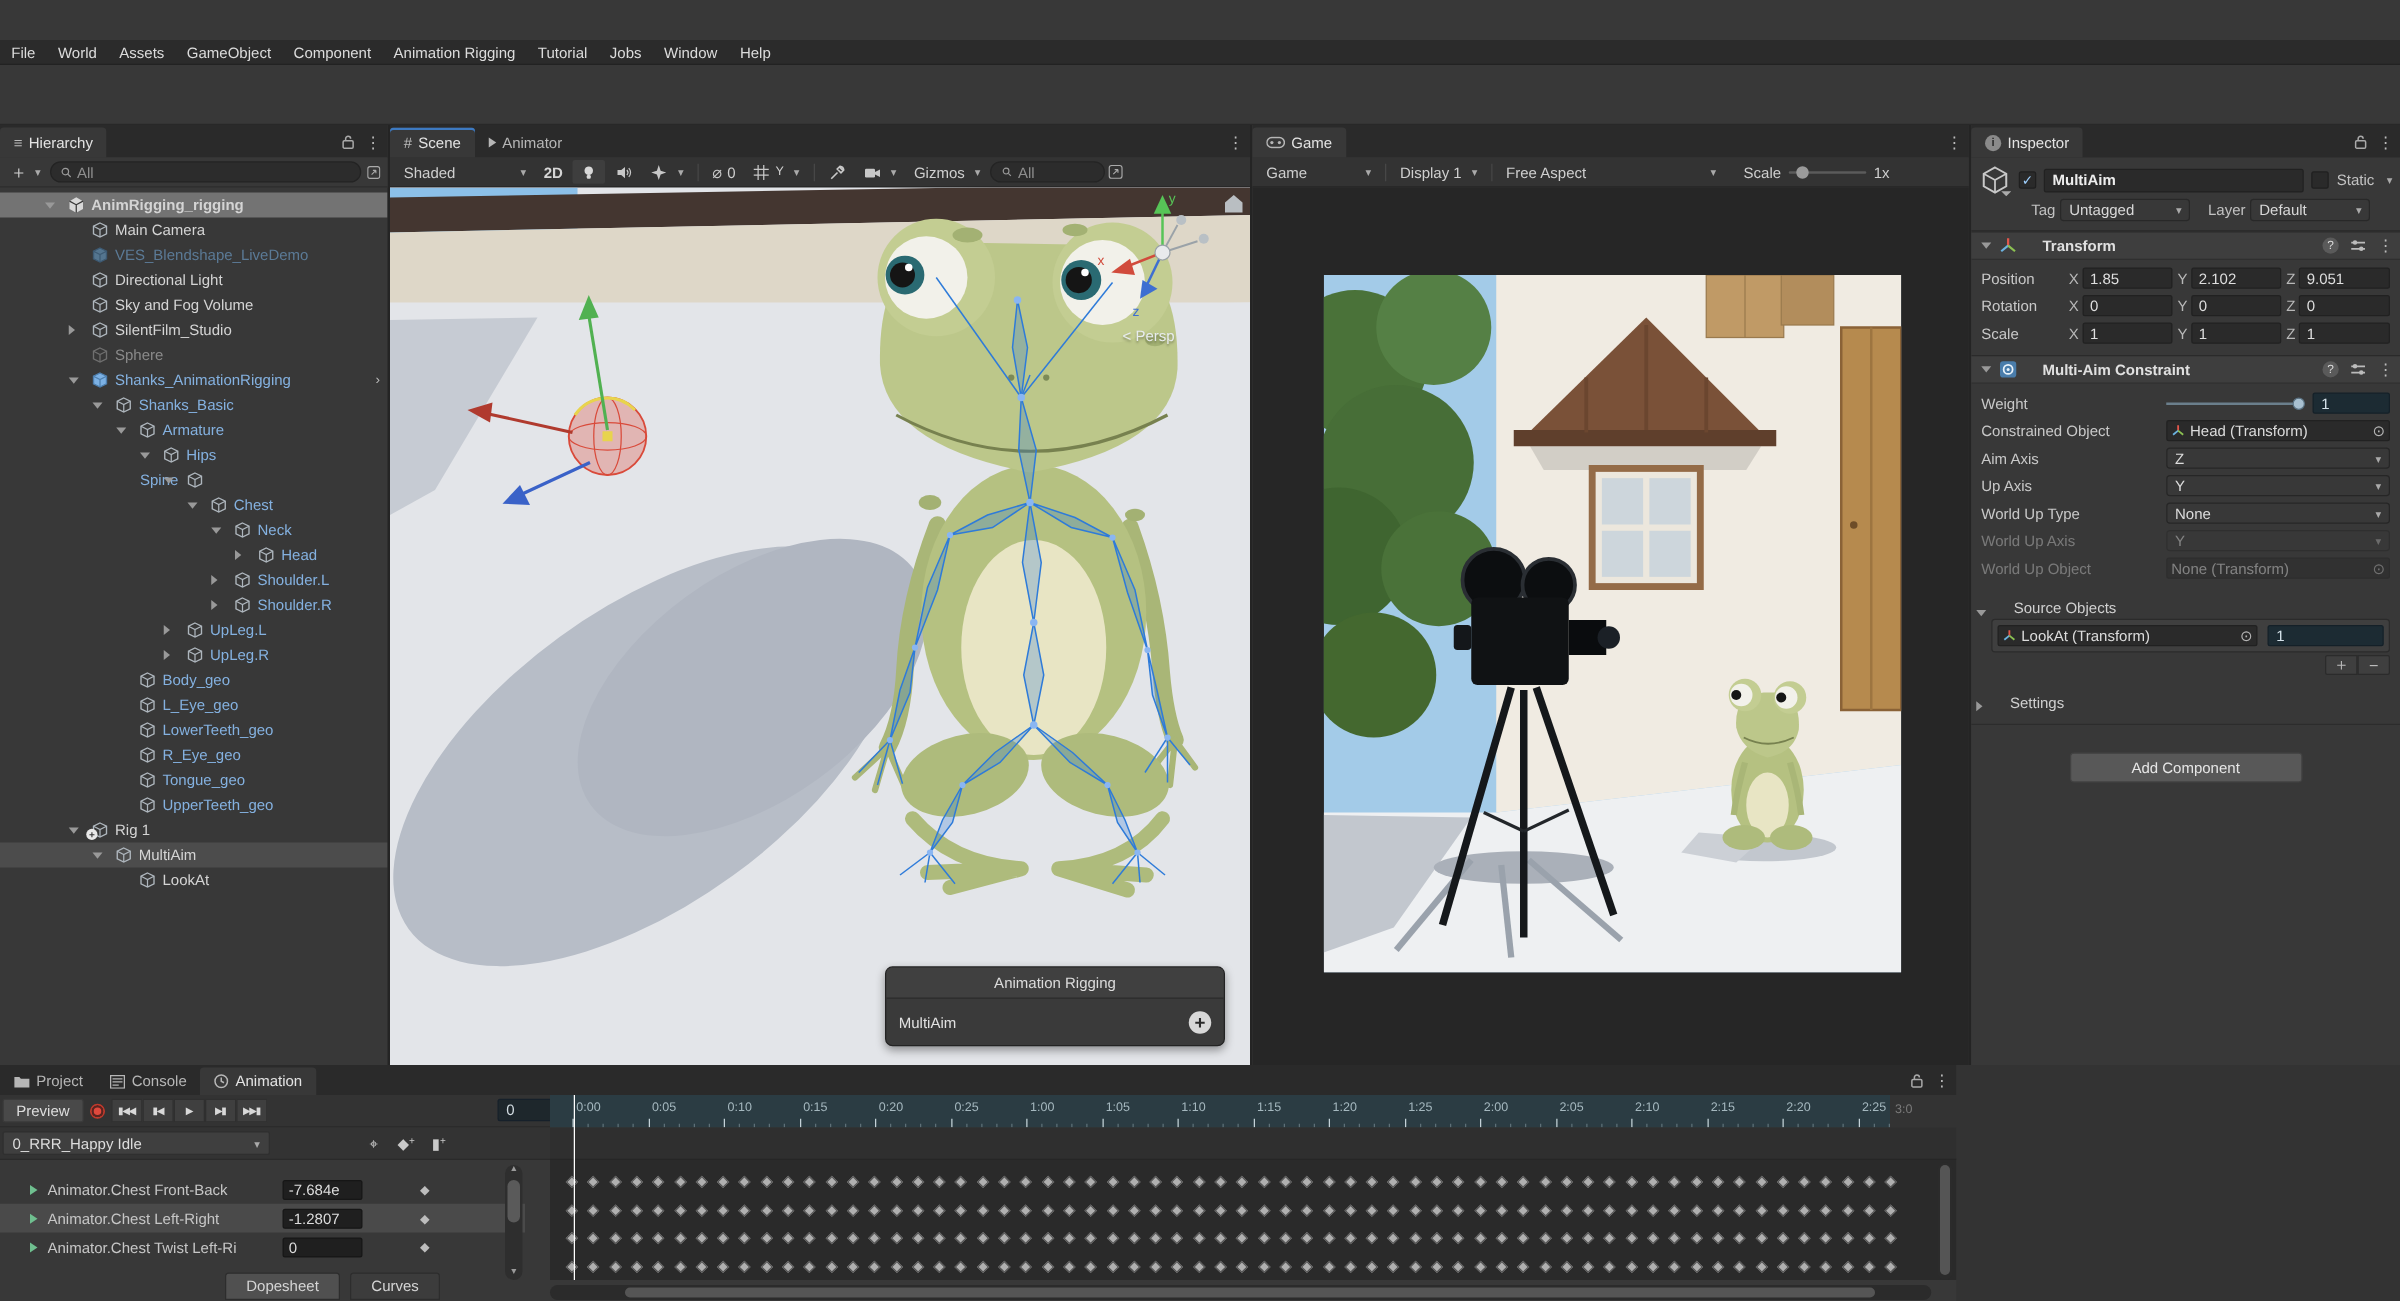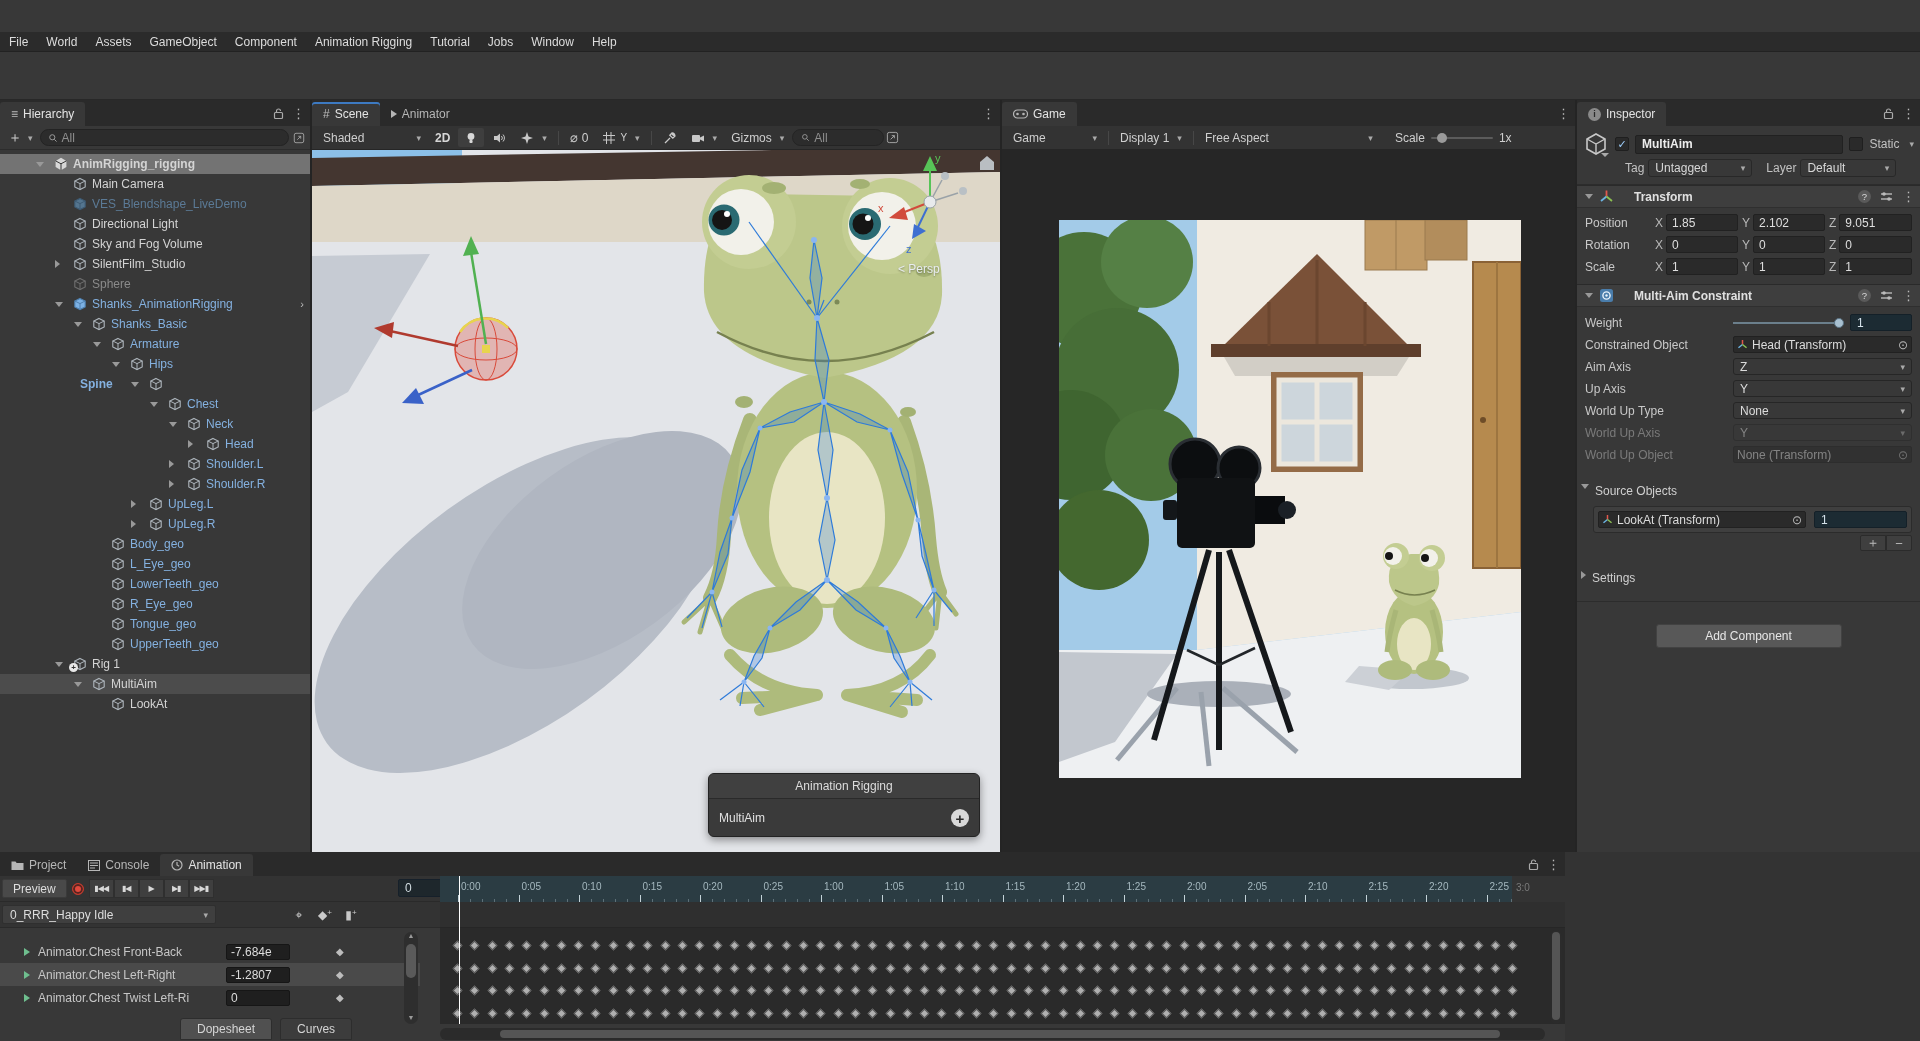--- a/index.html
+++ b/index.html
@@ -136,21 +136,21 @@
   .slider-knob { position:absolute; right:-1px; top:-4px; width:10px; height:10px; border-radius:50%;
                  background:#a8c0d0; border:1px solid #5a7283; }
   .navy-field { width:62px; height:17px; background:#1c2b33; border:1px solid #142028; border-radius:2px;
                 display:flex; align-items:center; padding:0 6px; color:#d5e2ea; flex:none; }
   .src-box { margin:2px 8px 0 16px; background:#3f3f3f; border:1px solid #2b2b2b; border-radius:3px; padding:4px; }
   .src-row { display:flex; align-items:center; gap:8px; }
   .src-row .obj-field { width:208px; flex:none; }
   .list-btns { display:flex; justify-content:flex-end; margin:2px 8px 0 0; }
   .list-btns .lb { width:26px; height:16px; background:#3f3f3f; border:1px solid #2b2b2b; color:#bbb;
                    display:flex; align-items:center; justify-content:center; font-size:13px; }
-  .foldout-line { display:flex; align-items:flex-start; gap:6px; height:20px; margin:20px 8px 0 4px; color:#d0d0d0; }
+  .foldout-line { display:flex; align-items:flex-end; gap:22px; height:20px; margin:9px 8px 0 4px; color:#d0d0d0; }
   .add-comp-wrap { display:flex; justify-content:center; margin-top:22px; }
   .add-comp { width:186px; height:24px; background:#585858; border:1px solid #424242; border-radius:3px;
               color:#e6e6e6; display:flex; align-items:center; justify-content:center; }
 
   
   #bottom { position:absolute; left:0; top:852px; width:1920px; height:189px; background:#333; }
   #anim-panel { position:absolute; left:0; top:0; width:1565px; height:189px; background:#383838; }
   #anim-tabbar { position:absolute; left:0; top:0; right:0; height:24px; background:#2a2a2a;
                  display:flex; align-items:flex-end; }
   .controls-row { position:absolute; left:0; top:24px; width:440px; height:26px; background:#333;
@@ -496,21 +496,21 @@
           <span class="tree-label t-prefab" style="margin-left: 149px;">Hips</span>
         </div>
         <div class="tree-row" style="top: 222px;">
           <span class="fold open" style="position: absolute; left: 131px; top: 8px;"></span>
           <span style="position: absolute; left: 149px; top: 3px;">
             <svg width="14" height="14" viewBox="0 0 14 14">
               <path d="M7 1.4 12.2 4 12.2 10 7 12.6 1.8 10 1.8 4Z" fill="none" stroke="#aeb6bd" stroke-width="1.1"></path>
               <path d="M1.8 4 7 6.6 12.2 4 M7 6.6 7 12.6" stroke="#aeb6bd" stroke-width="1" fill="none"></path>
             </svg>
           </span>
-          <span class="tree-label t-prefab" style="margin-left: 80px; font-weight: bold;">Spine</span>
+          <span class="tree-label t-prefab" style="margin-left: 112px;">Spine</span>
         </div>
         <div class="tree-row" style="top: 242px;">
           <span class="fold open" style="position: absolute; left: 150px; top: 8px;"></span>
           <span style="position: absolute; left: 168px; top: 3px;">
             <svg width="14" height="14" viewBox="0 0 14 14">
               <path d="M7 1.4 12.2 4 12.2 10 7 12.6 1.8 10 1.8 4Z" fill="none" stroke="#aeb6bd" stroke-width="1.1"></path>
               <path d="M1.8 4 7 6.6 12.2 4 M7 6.6 7 12.6" stroke="#aeb6bd" stroke-width="1" fill="none"></path>
             </svg>
           </span>
           <span class="tree-label t-prefab" style="margin-left: 187px;">Chest</span>

